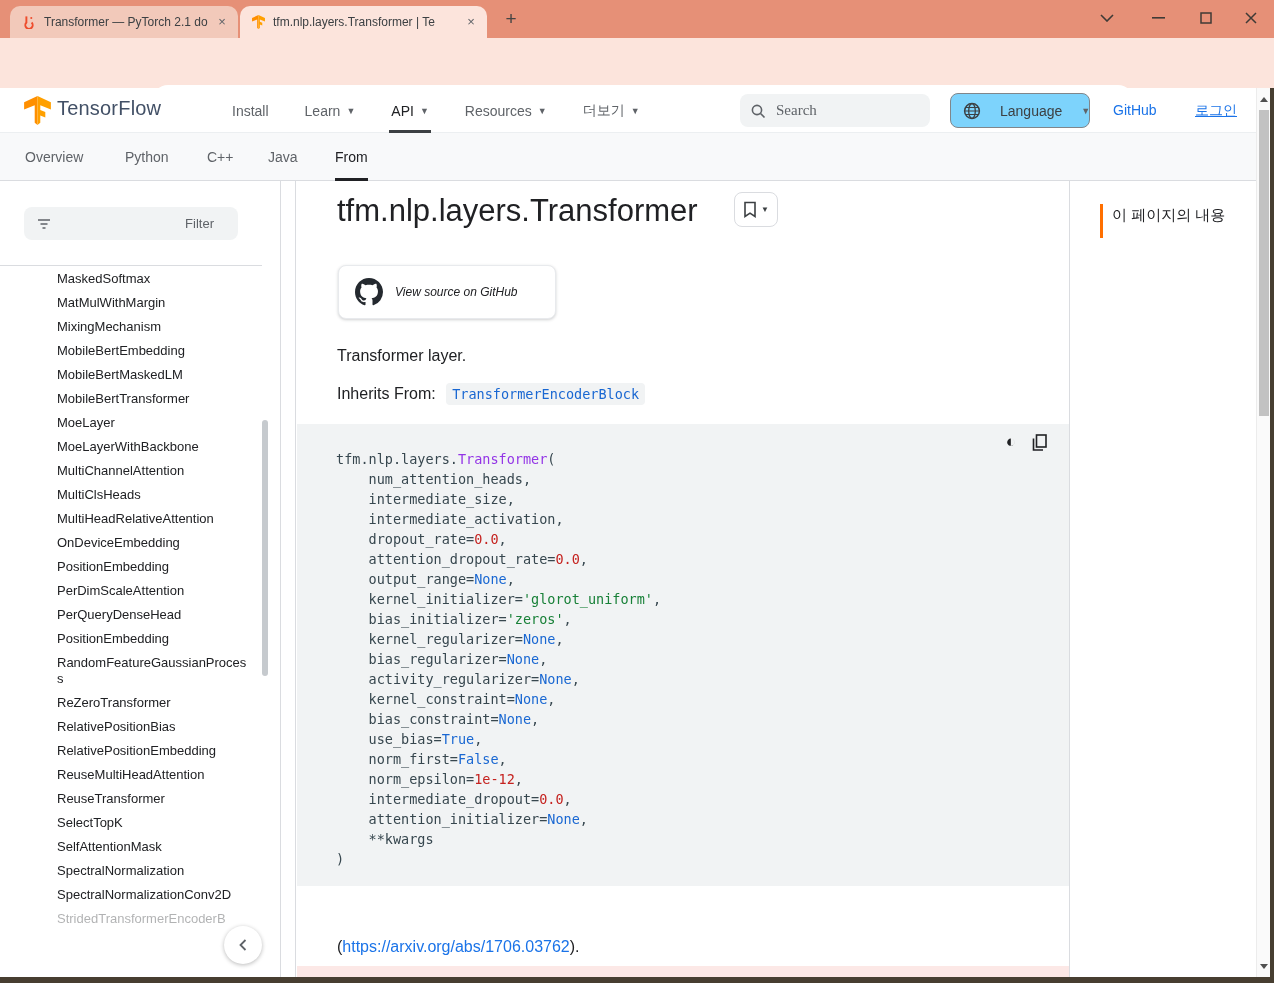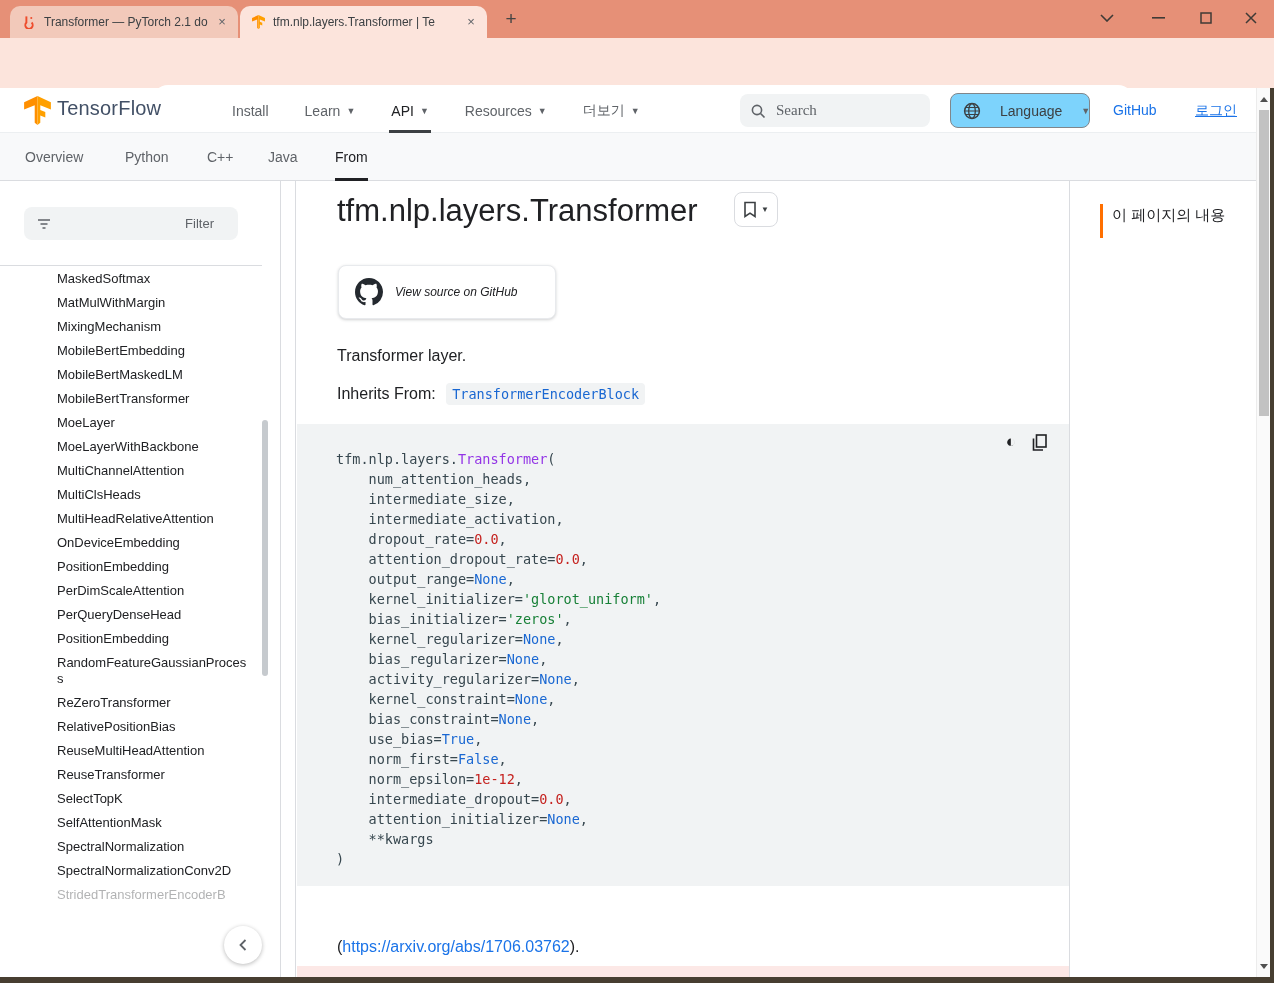--- a/index.html
+++ b/index.html
@@ -316,20 +316,21 @@
           <li>MultiClsHeads</li>
           <li>MultiHeadRelativeAttention</li>
           <li>OnDeviceEmbedding</li>
           <li>PositionEmbedding</li>
           <li>PerDimScaleAttention</li>
           <li>PerQueryDenseHead</li>
           <li>PositionEmbedding</li>
           <li>RandomFeatureGaussianProcess</li>
           <li>ReZeroTransformer</li>
           <li>RelativePositionBias</li>
+          <li>RelativePositionEmbedding</li>
           <li>ReuseMultiHeadAttention</li>
           <li>ReuseTransformer</li>
           <li>SelectTopK</li>
           <li>SelfAttentionMask</li>
           <li>SpectralNormalization</li>
           <li>SpectralNormalizationConv2D</li>
           <li class="faded">StridedTransformerEncoderB</li>
         </ul>
       <div id="sidethumb"></div>
       <div id="collapsebtn">

